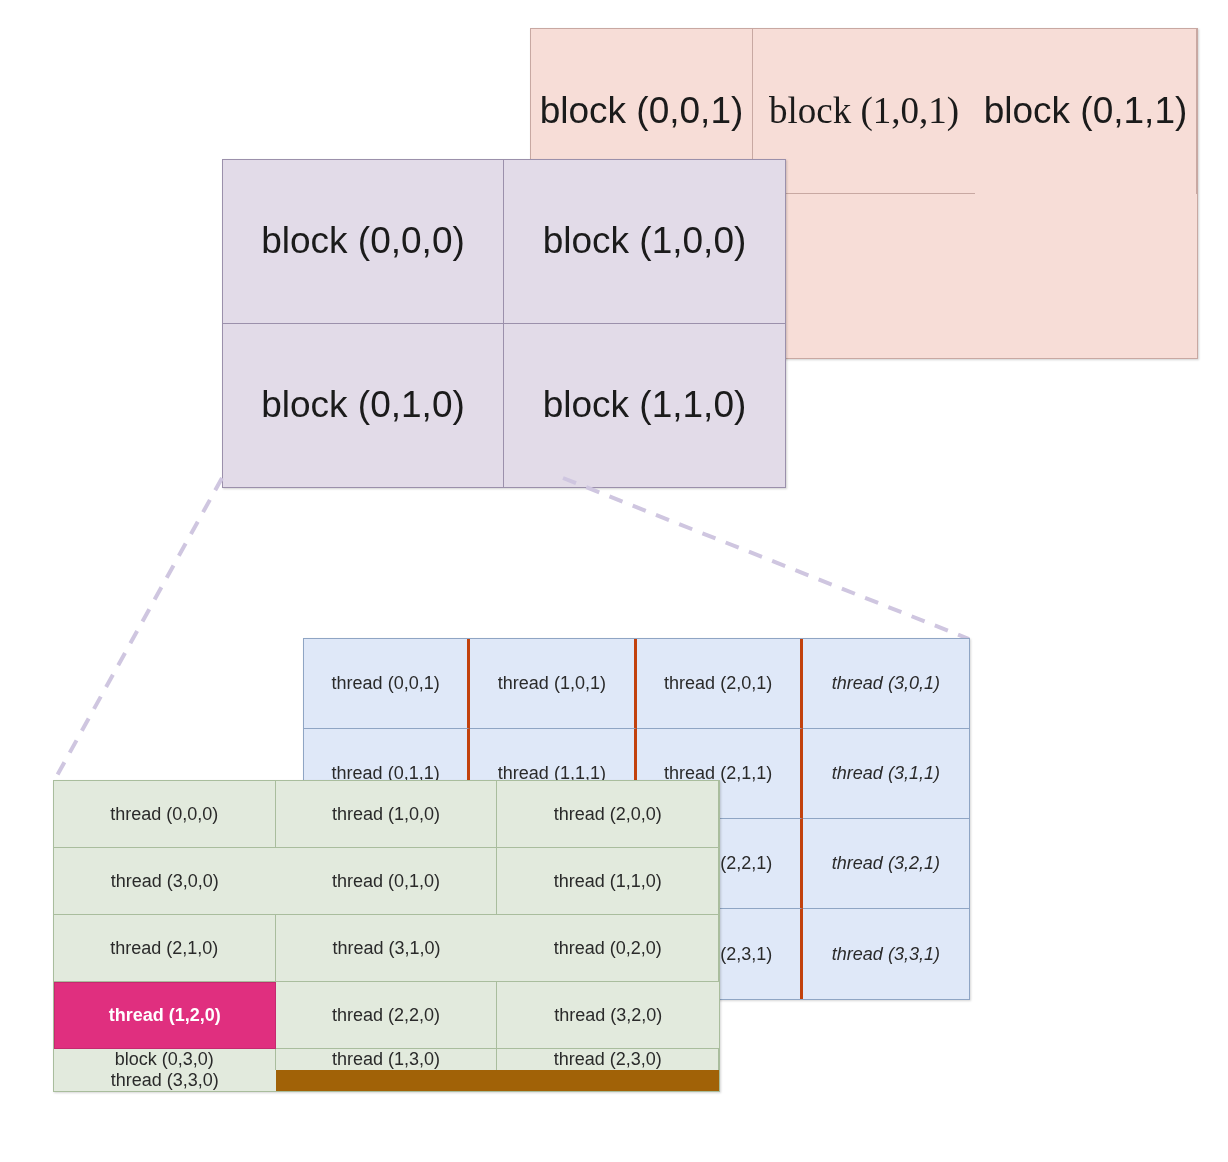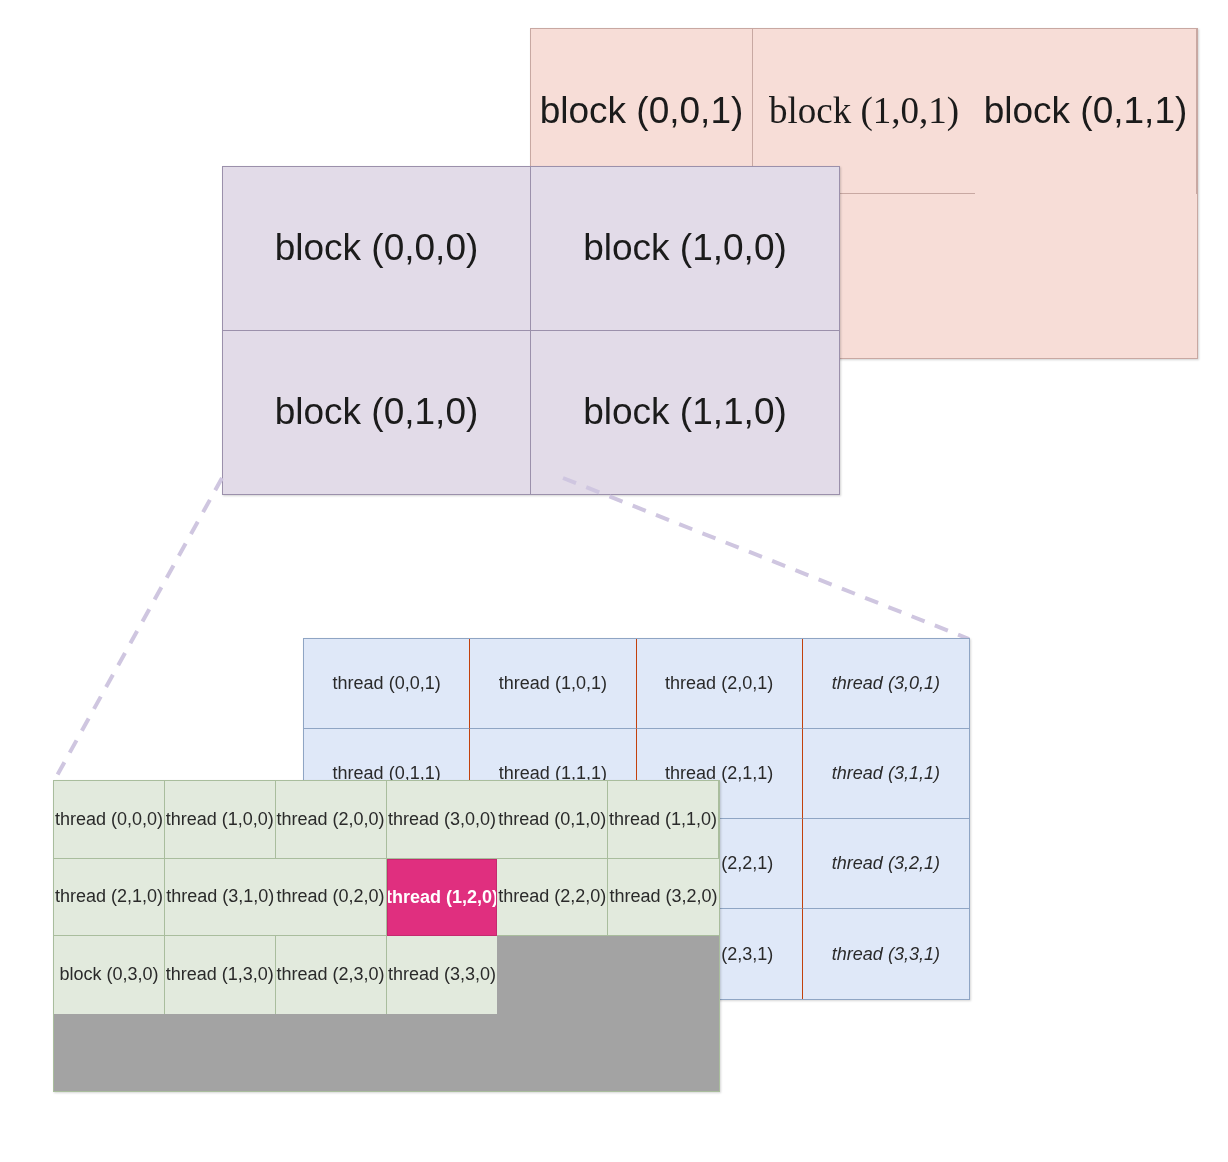--- a/index.html
+++ b/index.html
@@ -56,22 +56,22 @@
     border-bottom: 1px solid #c8a8a2;
     font-size: 37px;
     color: #1b1b1b;
   }
   #grid-blocks-z1 .cell.c-last { border-right: none; font-family: Liberation Serif, serif; }
   #grid-blocks-z1 .cell.r-last { border-bottom: none; }
 
   
   #grid-blocks-z0 {
     left: 222px;
-    top: 166px;
-    width: 618px;
+    top: 159px;
+    width: 564px;
     height: 329px;
     grid-template-columns: 1fr 1fr;
     grid-template-rows: 1fr 1fr;
     background: #e2dbe8;
     border: 1px solid #9b90ab;
     z-index: 2;
     box-shadow: 1px 1px 2px rgba(0,0,0,0.18);
   }
   #grid-blocks-z0 .cell {
     background: #e2dbe8;
@@ -102,37 +102,37 @@
     height: 362px;
     grid-template-columns: repeat(4, 1fr);
     grid-template-rows: repeat(4, 1fr);
     background: #dfe8f8;
     border: 1px solid #8fa5c4;
     z-index: 4;
     box-shadow: 1px 1px 2px rgba(0,0,0,0.16);
   }
   #grid-threads-z1 .cell {
     background: #dfe8f8;
-    border-right: 1px solid #c2410c;
+    border-right: 3px solid #c2410c;
     border-bottom: 1px solid #8fa5c4;
     font-size: 18px;
     color: #2a2a2a;
   }
   #grid-threads-z1 .cell.c-last { border-right: none; font-style: italic; }
   #grid-threads-z1 .cell.r-last { border-bottom: none; }
 
   
   #grid-threads-z0 {
     left: 53px;
     top: 780px;
     width: 667px;
     height: 312px;
-    grid-template-columns: repeat(6, 1fr);
+    grid-template-columns: repeat(3, 1fr);
     grid-template-rows: repeat(4, 1fr);
-    background: #a3a3a3;
+    background: #a16207;
     border: 1px solid #a9bd9d;
     z-index: 5;
     box-shadow: 1px 1px 2px rgba(0,0,0,0.16);
   }
   #grid-threads-z0 .cell {
     background: #e2eadd;
     border-right: 1px solid #a9bd9d;
     border-bottom: 1px solid #a9bd9d;
     font-size: 18px;
     color: #2a2a2a;

